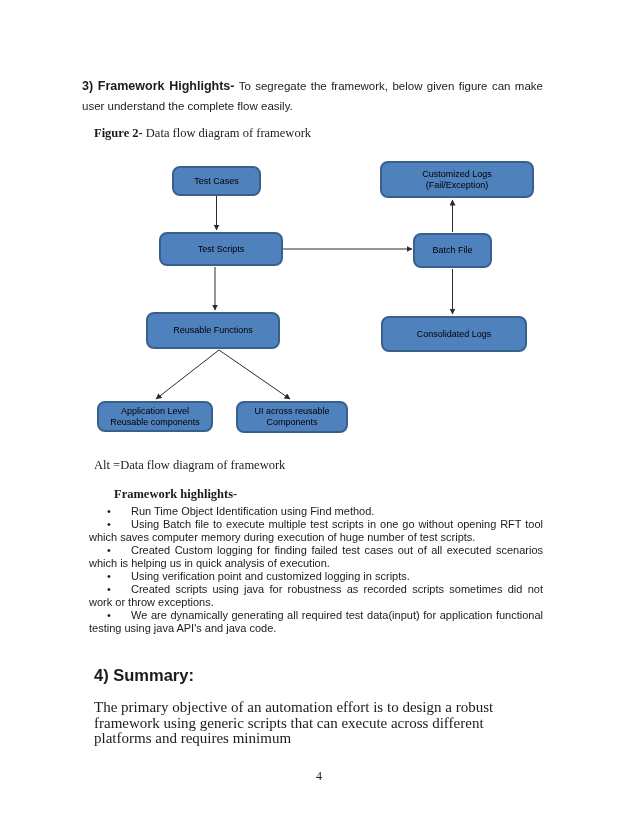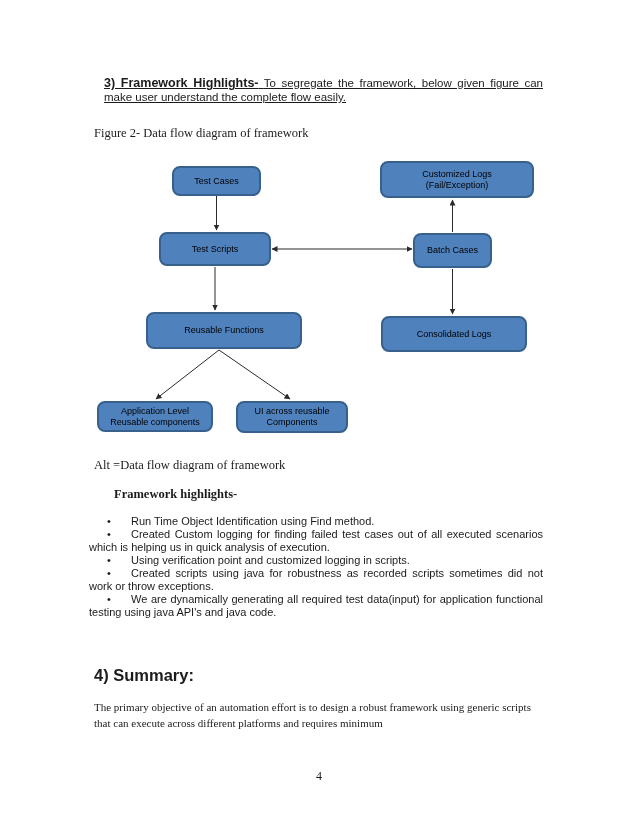--- a/index.html
+++ b/index.html
@@ -15,39 +15,38 @@
     width: 638px;
     height: 826px;
     background: #ffffff;
     overflow: hidden;
     color: var(--ink);
   }
 
   
   #intro-para {
     position: absolute;
-    left: 104px; right: 95px; top: 76px;
+    left: 82px; right: 95px; top: 76px;
     font-family: "Liberation Sans", sans-serif;
     font-size: 11.5px;
-    line-height: 14px;
+    line-height: 20px;
     text-align: justify;
-    text-decoration: underline;
   }
   #intro-para .lead-bold {
     font-weight: bold;
     font-size: 12.5px;
   }
 
   #figure-caption {
     position: absolute;
     left: 94px; right: 95px; top: 126px;
     font-family: "Liberation Serif", serif;
     font-size: 12.5px;
   }
-  #figure-caption .cap-bold { font-weight: normal; }
+  #figure-caption .cap-bold { font-weight: bold; }
 
   
   #diagram {
     position: absolute;
     left: 85px; top: 160px;
     width: 470px; height: 285px;
   }
   #diagram svg { position: absolute; left: 0; top: 0; }
   .node {
     position: absolute;
@@ -59,23 +58,23 @@
     border: 2px solid var(--node-border);
     border-radius: 8px;
     font-family: "Liberation Sans", sans-serif;
     font-size: 9px;
     line-height: 11px;
     color: #000;
     white-space: pre-line;
   }
   #node-test-cases        { left: 87px;  top: 6px;   width: 89px;  height: 30px; }
   #node-customized-logs   { left: 295px; top: 1px;   width: 154px; height: 37px; }
-  #node-test-scripts      { left: 74px;  top: 72px;  width: 112px; height: 34px; }
+  #node-test-scripts      { left: 74px;  top: 72px;  width: 124px; height: 34px; }
   #node-batch-file        { left: 328px; top: 73px;  width: 79px;  height: 35px; }
-  #node-reusable-functions{ left: 61px;  top: 152px; width: 156px; height: 37px; }
+  #node-reusable-functions{ left: 61px;  top: 152px; width: 134px; height: 37px; }
   #node-consolidated-logs { left: 296px; top: 156px; width: 146px; height: 36px; }
   #node-application-level { left: 12px;  top: 241px; width: 116px; height: 31px; }
   #node-ui-level          { left: 151px; top: 241px; width: 112px; height: 32px; }
 
   
   #alt-text {
     position: absolute;
     left: 94px; top: 458px;
     font-family: "Liberation Serif", serif;
     font-size: 12.5px;
@@ -85,21 +84,21 @@
   
   #highlights {
     position: absolute;
     left: 89px; right: 95px; top: 487px;
   }
   #highlights-heading {
     font-family: "Liberation Serif", serif;
     font-size: 12.5px;
     font-weight: bold;
     margin-left: 25px;
-    margin-bottom: 13px;
+    margin-bottom: 3px;
   }
   .li {
     font-family: "Liberation Sans", sans-serif;
     font-size: 11px;
     line-height: 13px;
     text-align: justify;
   }
   .li .bullet {
     display: inline-block;
     width: 24px;
@@ -115,21 +114,21 @@
     font-family: "Liberation Sans", sans-serif;
     font-size: 16.5px;
     font-weight: bold;
     text-align: right;
   }
   #summary-para {
     position: absolute;
     left: 94px; top: 700px;
     width: 442px;
     font-family: "Liberation Serif", serif;
-    font-size: 11px;
+    font-size: 15px;
     line-height: 15.5px;
     text-align: left;
   }
 
   
   #page-number {
     position: absolute;
     left: 0; right: 0; top: 769px;
     text-align: center;
     font-family: "Liberation Serif", serif;
@@ -167,38 +166,41 @@
       <line x1="367.5" y1="109" x2="367.5" y2="154" stroke="#2b2b2b" stroke-width="1" marker-end="url(#ah)"></line>
       <line x1="130" y1="107" x2="130" y2="150" stroke="#2b2b2b" stroke-width="1" marker-end="url(#ah)"></line>
       <line x1="134" y1="190" x2="71" y2="239" stroke="#2b2b2b" stroke-width="1" marker-end="url(#ah)"></line>
       <line x1="134" y1="190" x2="205" y2="239" stroke="#2b2b2b" stroke-width="1" marker-end="url(#ah)"></line>
     </svg>
 
     <div class="node" id="node-test-cases">Test Cases</div>
     <div class="node" id="node-customized-logs">Customized Logs
 (Fail/Exception)</div>
     <div class="node" id="node-test-scripts">Test Scripts</div>
-    <div class="node" id="node-batch-file">Batch Cases</div>
+    <div class="node" id="node-batch-file">Batch File</div>
     <div class="node" id="node-reusable-functions">Reusable Functions</div>
     <div class="node" id="node-consolidated-logs">Consolidated Logs</div>
     <div class="node" id="node-application-level">Application Level
 Reusable components</div>
     <div class="node" id="node-ui-level">UI across reusable
 Components</div>
   </div>
 
   <p id="alt-text">Alt =Data flow diagram of framework</p>
 
   <div id="highlights">
     <div id="highlights-heading">Framework highlights-</div>
 
     <div class="li flush">
       <span class="bullet">•</span><span>Run Time Object Identification using Find method.</span>
     </div>
     <div class="li flush">
+      <span class="bullet">•</span><span>Using Batch file to execute multiple test scripts in one go without opening RFT tool which saves computer memory during execution of huge number of test scripts.</span>
+    </div>
+    <div class="li flush">
       <span class="bullet">•</span><span>Created Custom logging for finding failed test cases out of all executed scenarios which is helping us in quick analysis of execution.</span>
     </div>
     <div class="li flush">
       <span class="bullet">•</span><span>Using verification point and customized logging in scripts.</span>
     </div>
     <div class="li flush">
       <span class="bullet">•</span><span>Created scripts using java for robustness as recorded scripts sometimes did not work or throw exceptions.</span>
     </div>
     <div class="li flush">
       <span class="bullet">•</span><span>We are dynamically generating all required test data(input) for application functional testing using java API's and java code.</span>

